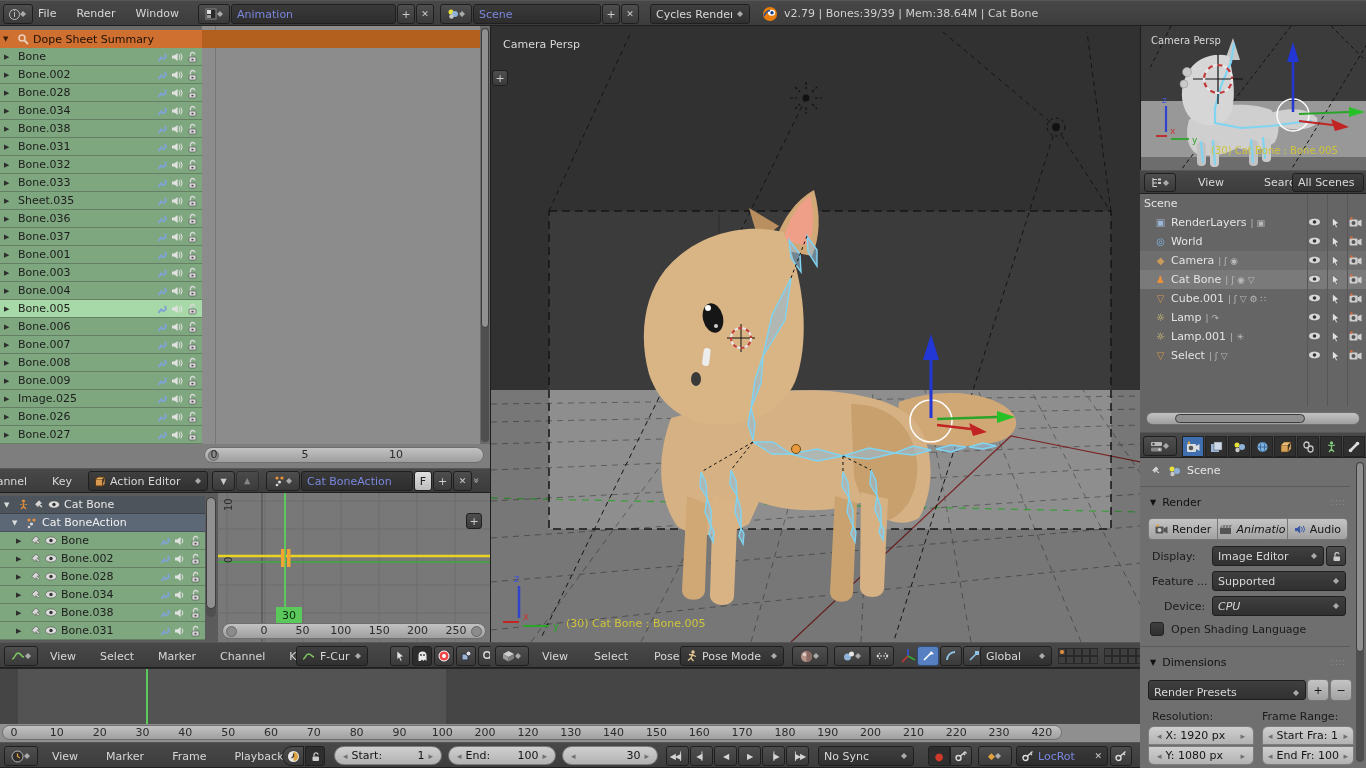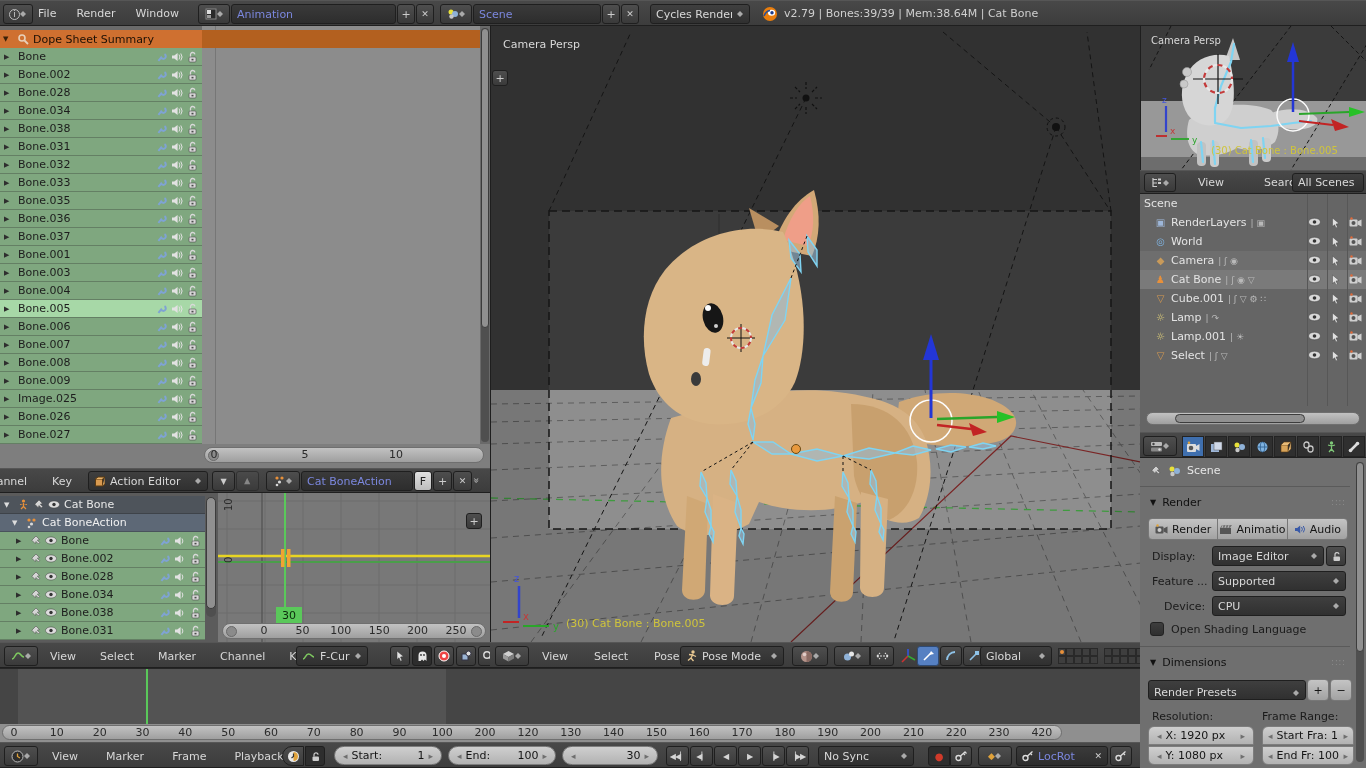--- a/index.html
+++ b/index.html
@@ -280,21 +280,21 @@
             </svg>
           <svg width="12" height="12">
               <path d="M4.5 6 V4 a2.2 2.2 0 0 1 4.4 -0.6" stroke="#d8d8d8" stroke-width="1.3" fill="none"></path>
               <rect x="3" y="6" width="7" height="5" rx="1" fill="#d8d8d8" stroke="#4a4a4a" stroke-width="0.6"></rect>
               <rect x="5.5" y="7.8" width="2" height="1.6" fill="#4a4a4a"></rect>
             </svg>
         </span>
       </div>
         <div class="ds-row">
         <span class="tri">▶</span>
-        <span class="ds-label">Bone.035</span>
+        <span class="ds-label">Sheet.035</span>
         <span class="row-icons">
           <svg width="12" height="12">
               <path d="M8.5 3.2 a2.5 2.5 0 1 1 -3.4 3.4 L2.4 9.8" stroke="#7fa3d4" stroke-width="2" fill="none"></path>
             </svg>
           <svg width="12" height="12">
               <path d="M1 4.5 h2.3 L6.6 2 v8 L3.3 7.5 H1 z" fill="#e2e2e2"></path>
               <path d="M8 3.5 q1.8 2.5 0 5 M9.8 2.5 q2.6 3.5 0 7" stroke="#e2e2e2" stroke-width="1" fill="none"></path>
             </svg>
           <svg width="12" height="12">
               <path d="M4.5 6 V4 a2.2 2.2 0 0 1 4.4 -0.6" stroke="#d8d8d8" stroke-width="1.3" fill="none"></path>
@@ -1463,21 +1463,21 @@
     <div class="abs" style="left:8px;top:60px;display:flex;width:200px;">
       <div class="lightbtn" style="flex:1.15;border-radius:4px 0 0 4px;">
         <svg width="13" height="11">
             <rect x="0.5" y="2.5" width="8" height="7" rx="1" fill="#555"></rect>
             <circle cx="4.5" cy="6" r="2" fill="#ccc"></circle>
             <path d="M8.5 4.5 L12.5 2.5 V9.5 L8.5 7.5 Z" fill="#555"></path>
             <circle cx="2.5" cy="1.5" r="1.2" fill="#e0a23a"></circle>
           </svg>
         <span>Render</span>
       </div>
-      <div class="lightbtn" style="flex:1.15;border-radius:0;border-left:none;border-right:none;">
+      <div class="lightbtn" style="flex:1.15;border-radius:0;border-left:none;border-right:none;font-style:italic;">
         <svg width="13" height="11">
             <rect x="1" y="4" width="11" height="6" fill="#555"></rect>
             <path d="M1 4 L3 1 L13 1 L11 4 Z" fill="#777"></path>
             <line x1="4" y1="1" x2="3" y2="4" stroke="#ccc" stroke-width=".7"></line>
             <line x1="7" y1="1" x2="6" y2="4" stroke="#ccc" stroke-width=".7"></line>
             <line x1="10" y1="1" x2="9" y2="4" stroke="#ccc" stroke-width=".7"></line>
           </svg>
         <span style="overflow:hidden;white-space:nowrap;">Animatio</span>
       </div>
       <div class="lightbtn" style="flex:1;border-radius:0 4px 4px 0;">
@@ -1498,21 +1498,21 @@
           <path d="M4 5.5 V3.8 a2 2 0 0 1 4 -0.5" stroke="#ccc" stroke-width="1.2" fill="none"></path>
           <rect x="2.5" y="5.5" width="6.5" height="4.5" rx="1" fill="#ccc"></rect>
         </svg>
     </div>
     <span class="abs plabel" style="left:12px;top:117px;">Feature ...</span>
     <div class="abs dd" style="left:72px;top:113px;width:134px;">
       <span class="lbl">Supported</span>
         <span class="dda"></span>
     </div>
     <span class="abs plabel" style="left:12px;top:142px;margin-left:12px;">Device:</span>
-    <div class="abs dd" style="left:72px;top:138px;width:134px;">
+    <div class="abs dd" style="left:72px;top:138px;width:134px;font-style:italic;">
       <span class="lbl">CPU</span>
         <span class="dda"></span>
     </div>
     <div class="abs" style="left:10px;top:164px;display:flex;align-items:center;gap:7px;">
       <span style="width:14px;height:14px;background:linear-gradient(#3e3e3e,#2f2f2f);border:1px solid #222;border-radius:3px;display:inline-block;"></span>
       <span class="plabel">Open Shading Language</span>
     </div>
     <div class="abs" style="left:0;top:188px;width:210px;height:1px;background:#5a5a5a;"></div>
 
     <div class="abs ptitle" style="left:10px;top:198px;width:196px;">

